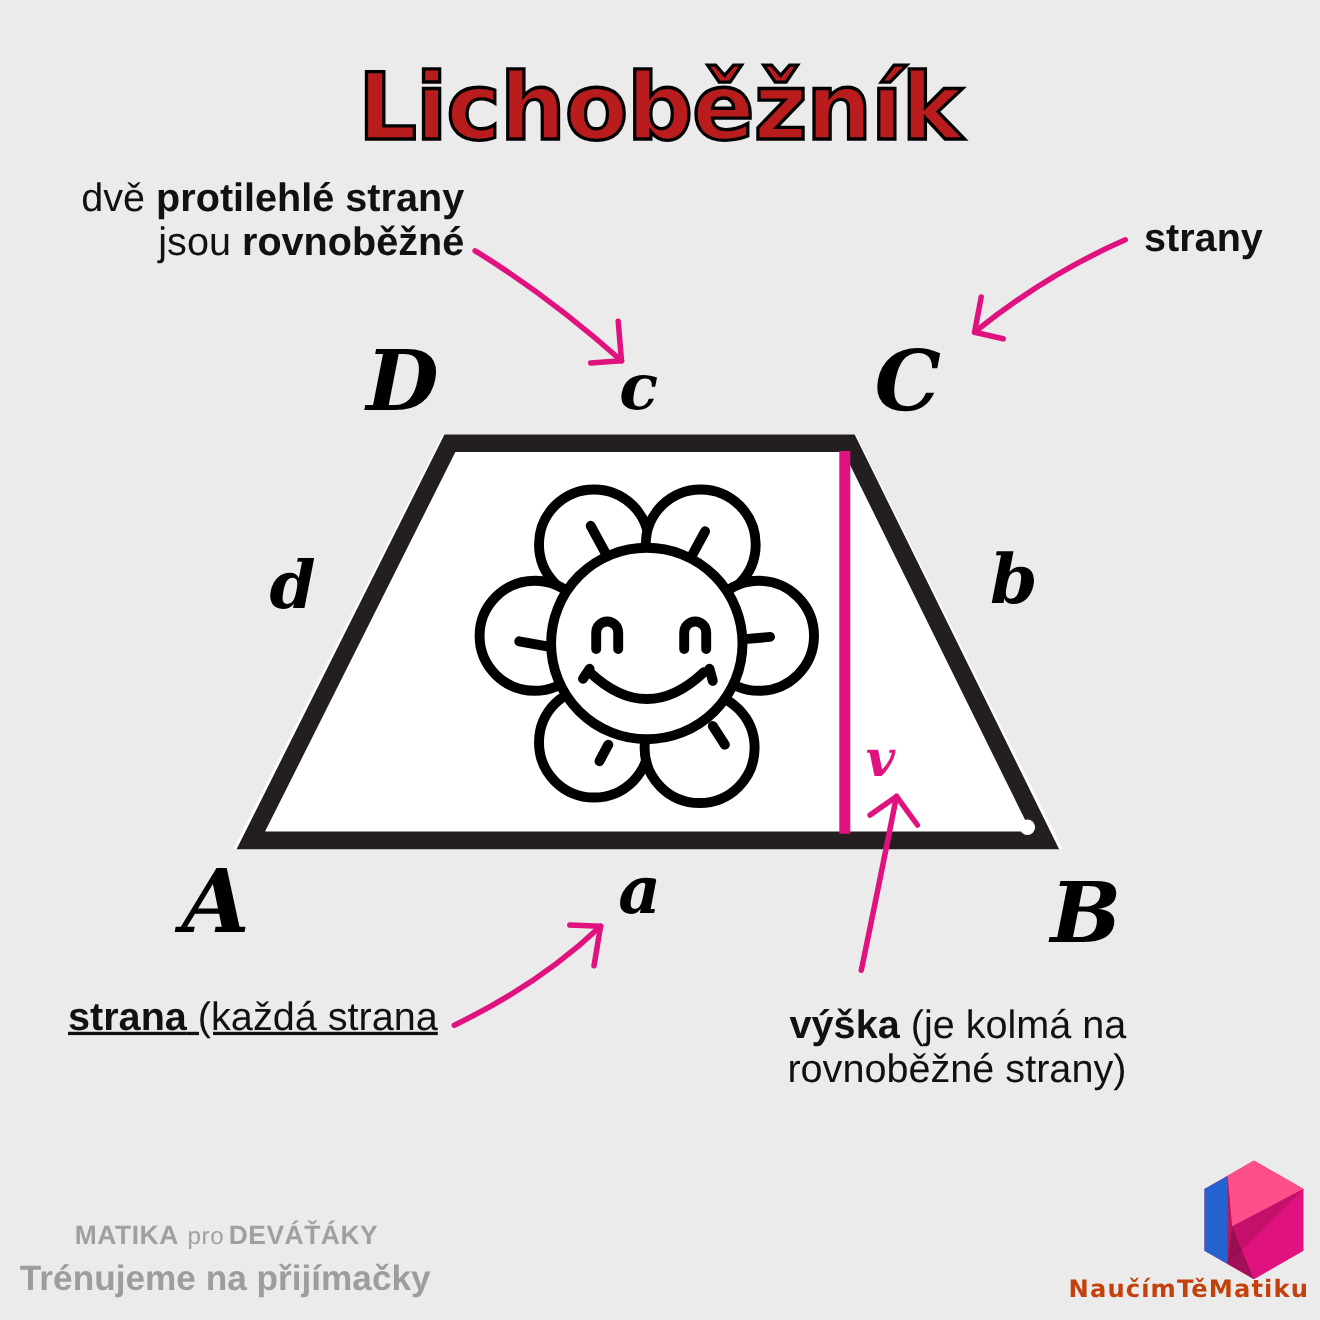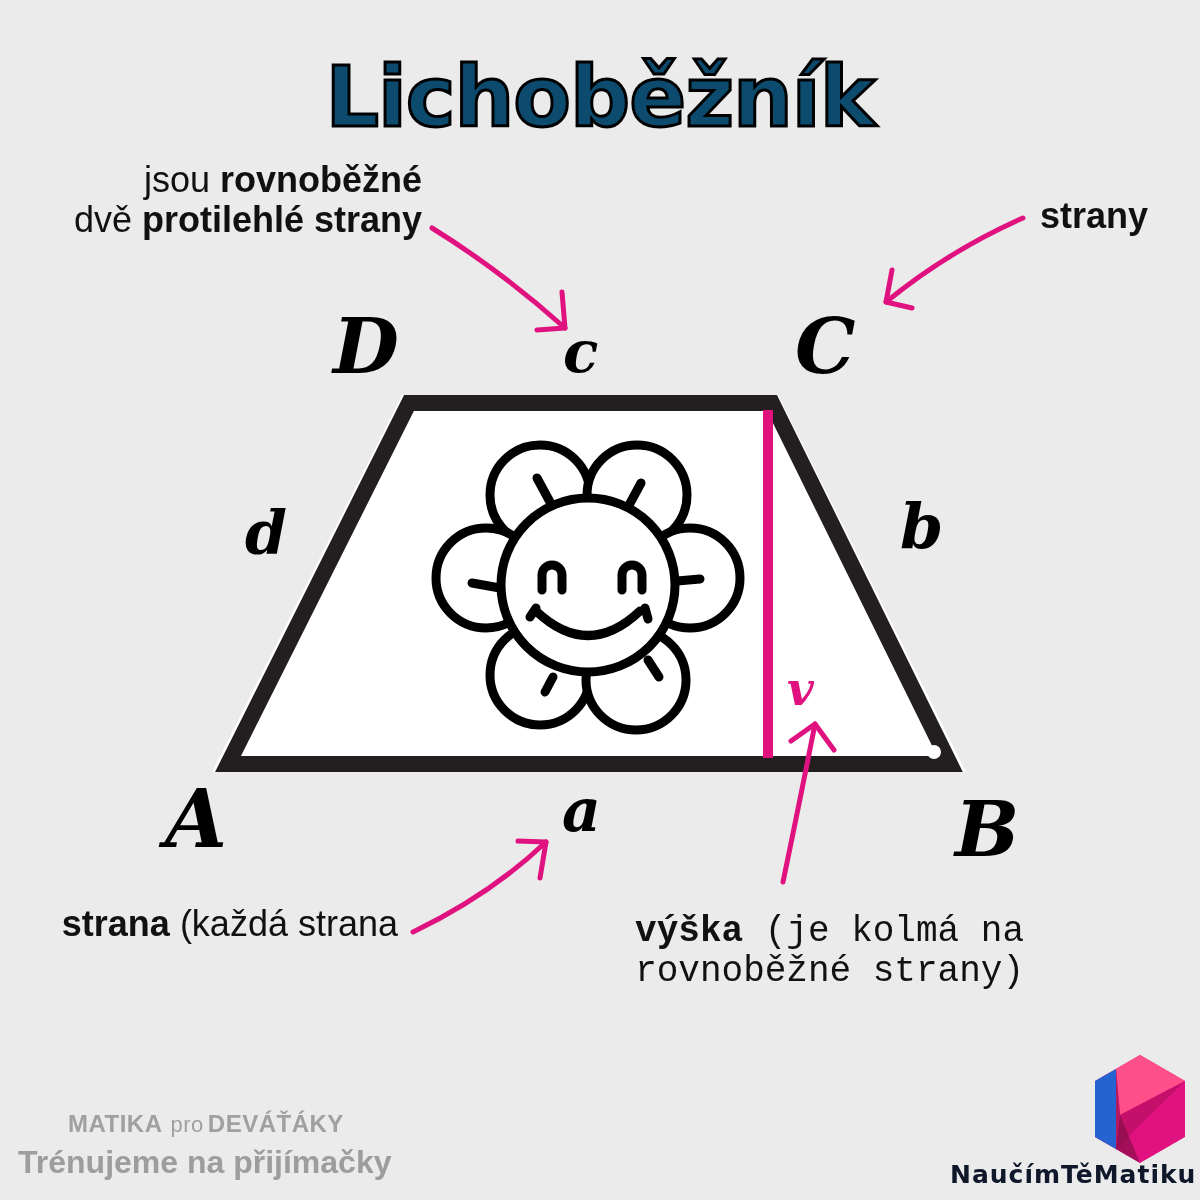--- a/index.html
+++ b/index.html
@@ -5,21 +5,21 @@
   html, body { margin: 0; padding: 0; }
   body {
     width: 1200px; height: 1200px; overflow: hidden;
     background: #ebebeb; position: relative;
     font-family: "DejaVu Sans", sans-serif; color: #111;
   }
   .abs { position: absolute; }
   .title {
     left: 0; width: 1200px; top: 48px; text-align: center;
     font-family: "DejaVu Sans", sans-serif; font-weight: 900;
-    font-size: 84px; letter-spacing: -1px; color: #0c4a6e;
+    font-size: 84px; letter-spacing: -1px; color: #b91c1c;
     -webkit-text-stroke: 3px #000;
   }
   .annot {
     font-family: "Liberation Sans", sans-serif; font-size: 36px;
     line-height: 40px; color: #111;
   }
   .annot b { font-weight: 700; }
   .right { text-align: right; }
   .letter {
     font-family: "DejaVu Serif", serif; font-style: italic; font-weight: 700;
@@ -31,21 +31,21 @@
     font-weight: 700; font-size: 24px; color: #a0a0a0; letter-spacing: 0.5px; margin-left: 46px;
   }
   .footer-small .pro { font-weight: 400; font-size: 22px; margin: 0 4px 0 8px; }
   .footer-big {
     left: 18px; top: 1144px; font-family: "Liberation Sans", sans-serif;
     font-weight: 700; font-size: 32px; color: #9d9d9d;
   }
   .brand {
     left: 950px; top: 1160px; width: 240px; text-align: right;
     font-family: "DejaVu Sans", sans-serif; font-weight: 700;
-    font-size: 25px; color: #0f172a; letter-spacing: 1px;
+    font-size: 22px; color: #c2410c; letter-spacing: 1px;
   }
 </style>
 </head>
 <body>
 
 <div class="abs title">Lichoběžník</div>
 
 <svg class="diagram" width="1200" height="1200" viewBox="0 0 1200 1200">
 
   <polygon points="212,772 966,772 778,395 402,395" fill="#ffffff" stroke="none"></polygon>
@@ -98,33 +98,33 @@
 <div class="abs letter" style="left:165px; top:772px; font-size:80px;">A</div>
 <div class="abs letter" style="left:955px; top:785px; font-size:76px;">B</div>
 
 <div class="abs letter" style="left:563px; top:318px; font-size:58px;">c</div>
 <div class="abs letter" style="left:245px; top:498px; font-size:60px;">d</div>
 <div class="abs letter" style="left:900px; top:490px; font-size:62px;">b</div>
 <div class="abs letter" style="left:562px; top:775px; font-size:60px;">a</div>
 <div class="abs letter" style="left:787px; top:662px; font-size:46px; color:#e0127f;">v</div>
 
 <div class="abs annot right" style="left:20px; width:402px; top:160px;">
+  <div><span>dvě </span><b>protilehlé strany</b></div>
   <div><span>jsou </span><b>rovnoběžné</b></div>
-  <div><span>dvě </span><b>protilehlé strany</b></div>
 </div>
 
 <div class="abs annot" style="left:1040px; top:196px;">
   <b>strany</b>
 </div>
 
-<div class="abs annot right" style="left:10px; width:388px; top:904px;">
+<div class="abs annot right" style="left:10px; width:388px; top:904px;text-decoration:underline;">
   <div><b>strana</b><span> (každá strana</span></div>
 </div>
 
-<div class="abs annot right" style="left:620px; width:404px; top:912px;font-family:Liberation Mono, monospace;">
+<div class="abs annot right" style="left:620px; width:404px; top:912px;">
   <div><b>výška</b><span> (je kolmá na</span></div>
   <div><span>rovnoběžné strany)</span></div>
 </div>
 
 <div class="abs footer-small">
   <span>MATIKA</span><span class="pro">pro</span><span>DEVÁŤÁKY</span>
 </div>
 <div class="abs footer-big">Trénujeme na přijímačky</div>
 
 <svg class="abs" style="left:1090px; top:1055px;" width="100" height="108" viewBox="0 0 100 108">

